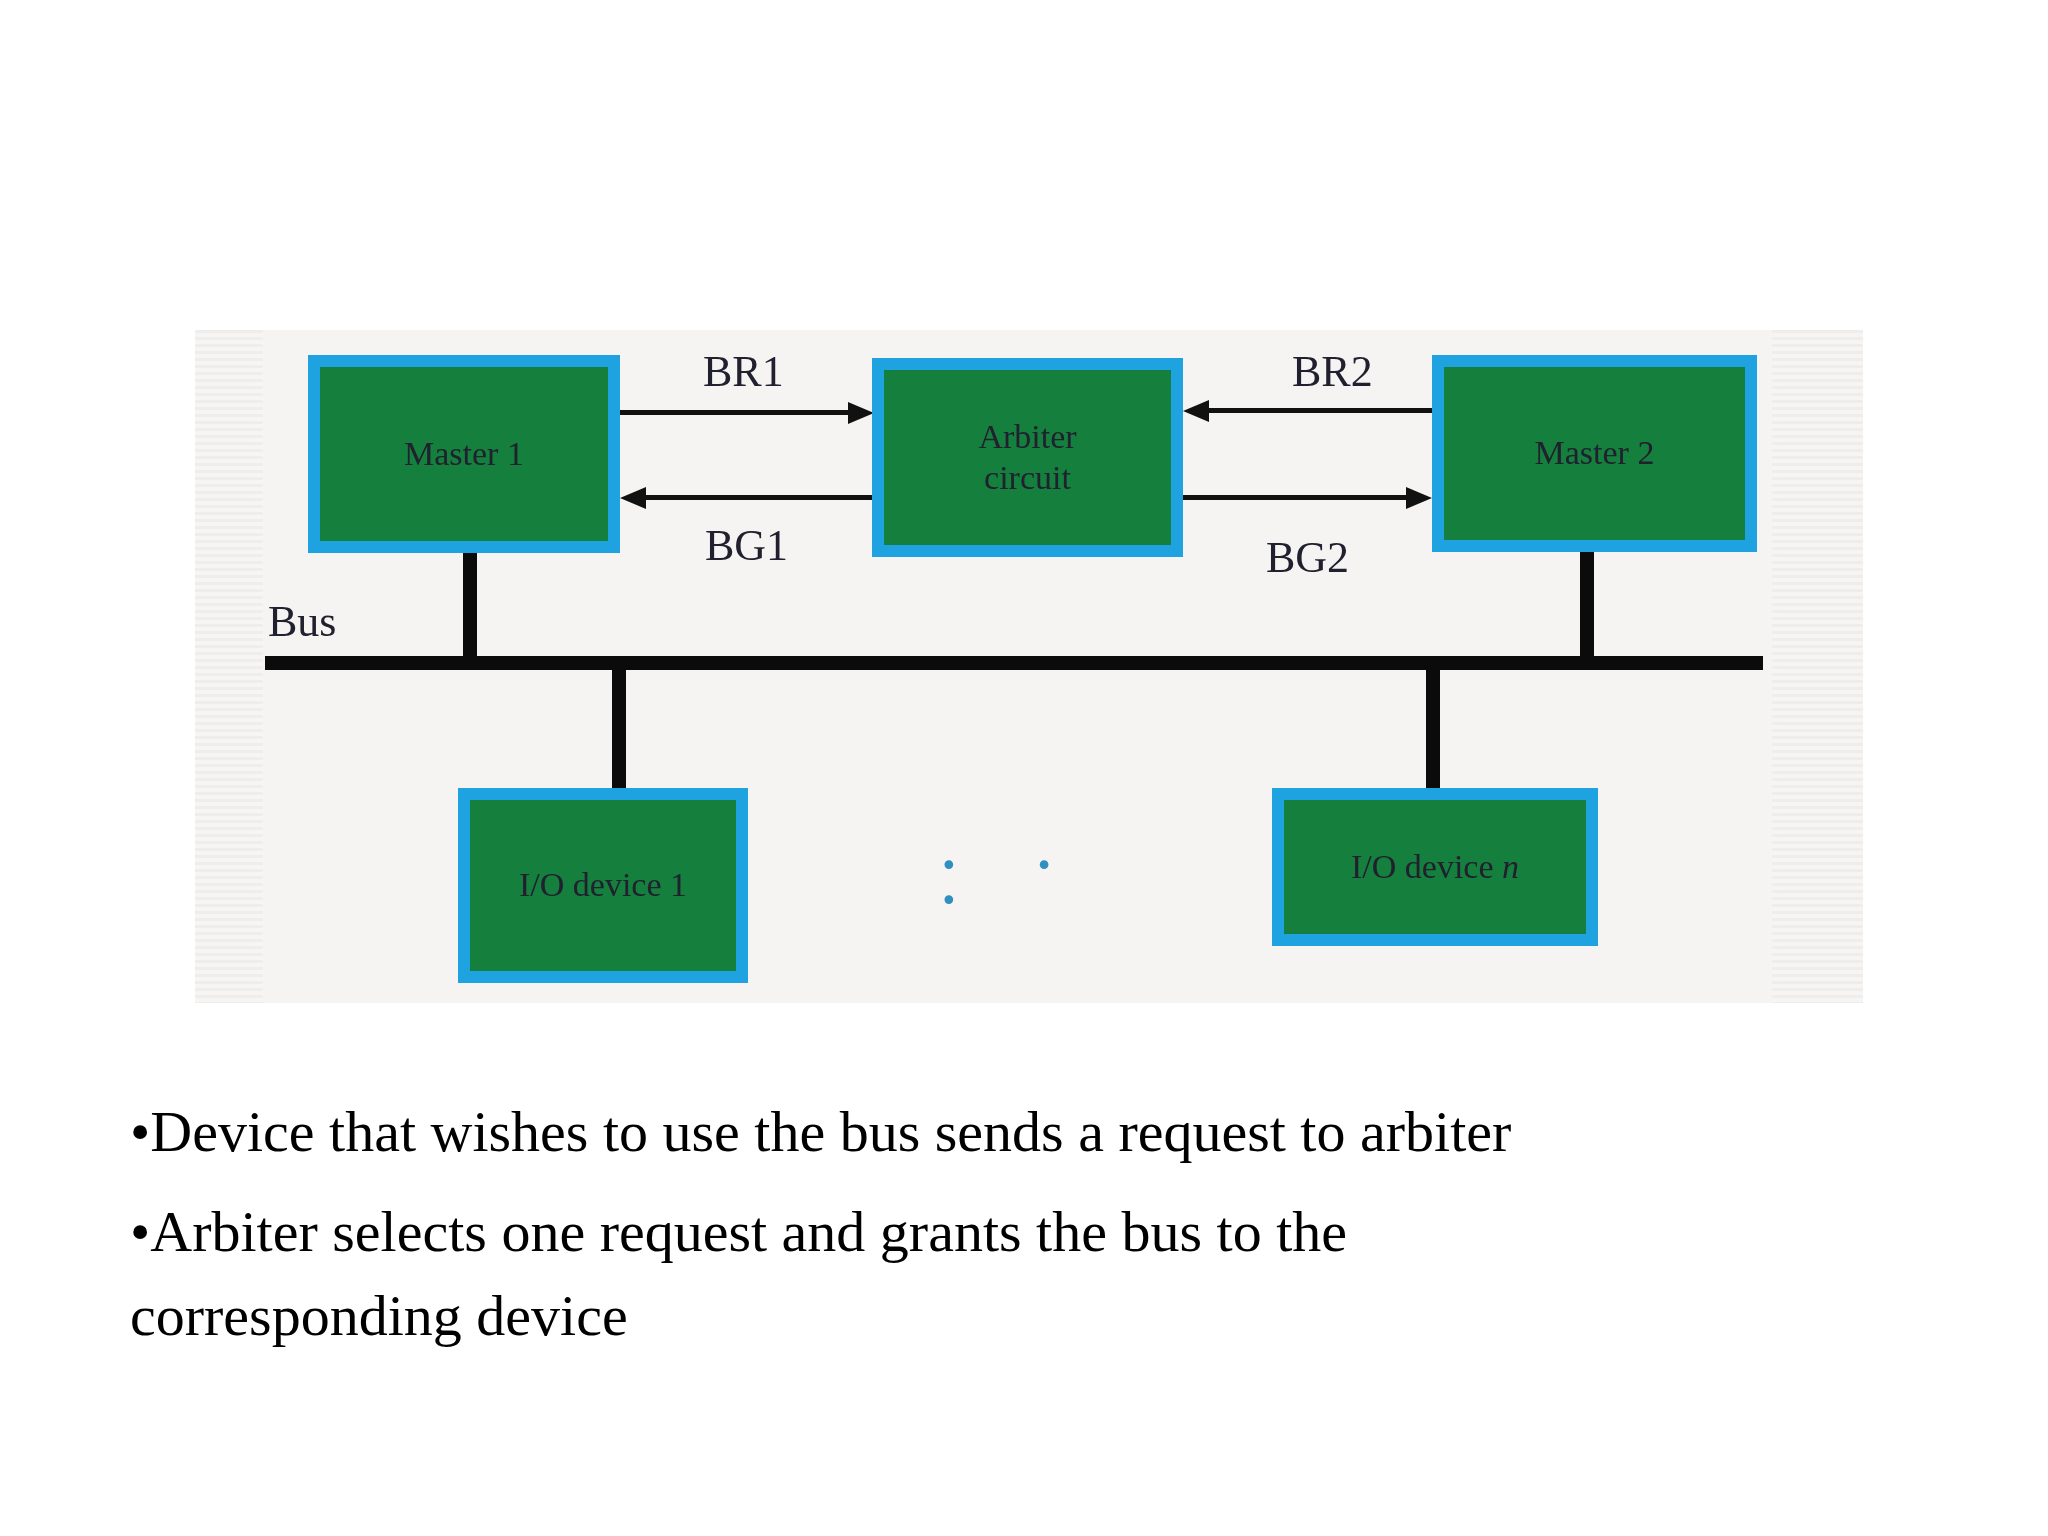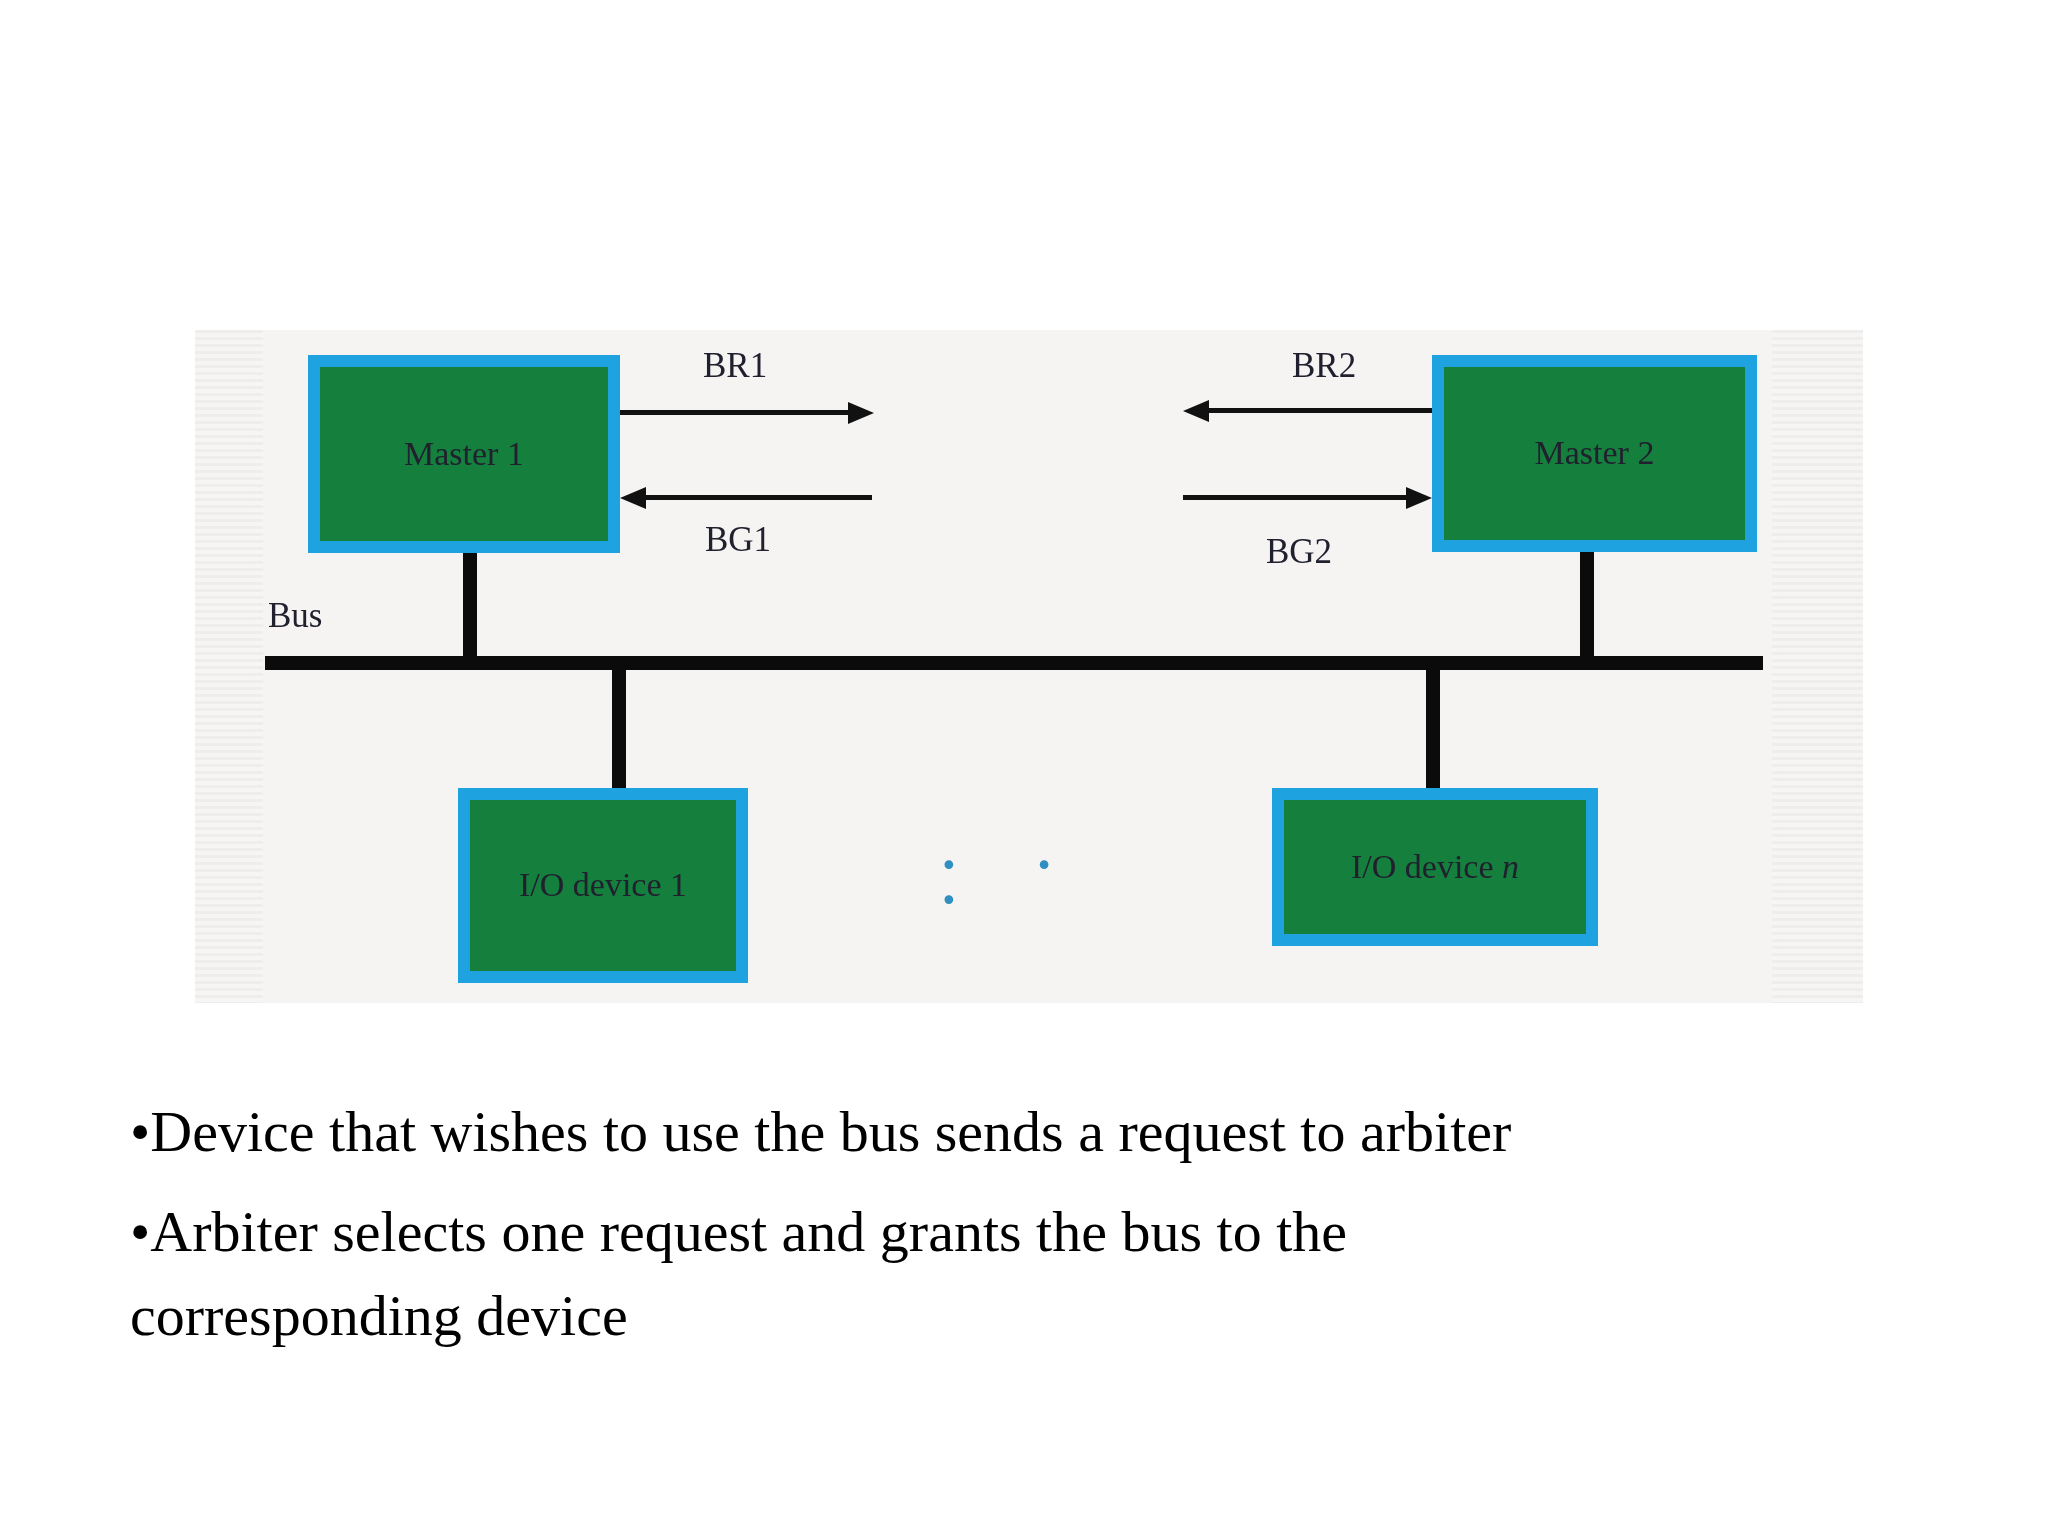--- a/index.html
+++ b/index.html
@@ -25,21 +25,21 @@
 
   
   .ah-right{position:absolute;width:0;height:0;
             border-top:11px solid transparent;border-bottom:11px solid transparent;
             border-left:26px solid #111111;}
   .ah-left{position:absolute;width:0;height:0;
            border-top:11px solid transparent;border-bottom:11px solid transparent;
            border-right:26px solid #111111;}
 
   
-  .siglabel{position:absolute;font-size:35px;color:#20202e;}
+  .siglabel{position:absolute;font-size:44px;color:#20202e;}
 
   
   #dots{position:absolute;left:940px;top:848px;width:200px;text-align:left;
         color:#2f8fc0;font-size:30px;letter-spacing:34px;font-family:"DejaVu Sans",sans-serif;}
 
   
   .bullet-line{position:absolute;left:130px;white-space:nowrap;
                font-size:58px;color:#000000;}
 
   .italic{font-style:italic;}
@@ -74,20 +74,26 @@
   <div class="hline" style="left:1183px;top:495px;width:225px;"></div>
   <div class="ah-right" style="left:1406px;top:487px;"></div>
   <div class="siglabel" style="left:1266px;top:524px;margin-top:8px;">BG2</div>
 
   <div class="siglabel" style="left:268px;top:596px;">Bus</div>
 
   <div class="bluebox" style="left:308px;top:355px;width:312px;height:198px;">
     <span>Master 1</span>
   </div>
 
+  <div class="bluebox" style="left:872px;top:358px;width:311px;height:199px;">
+    <span>
+      <span>Arbiter</span><br>
+      <span>circuit</span>
+    </span>
+  </div>
 
   <div class="bluebox" style="left:1432px;top:355px;width:325px;height:197px;">
     <span>Master 2</span>
   </div>
 
   <div class="bluebox" style="left:458px;top:788px;width:290px;height:195px;">
     <span>I/O device 1</span>
   </div>
 
   <div class="bluebox" style="left:1272px;top:788px;width:326px;height:158px;">

